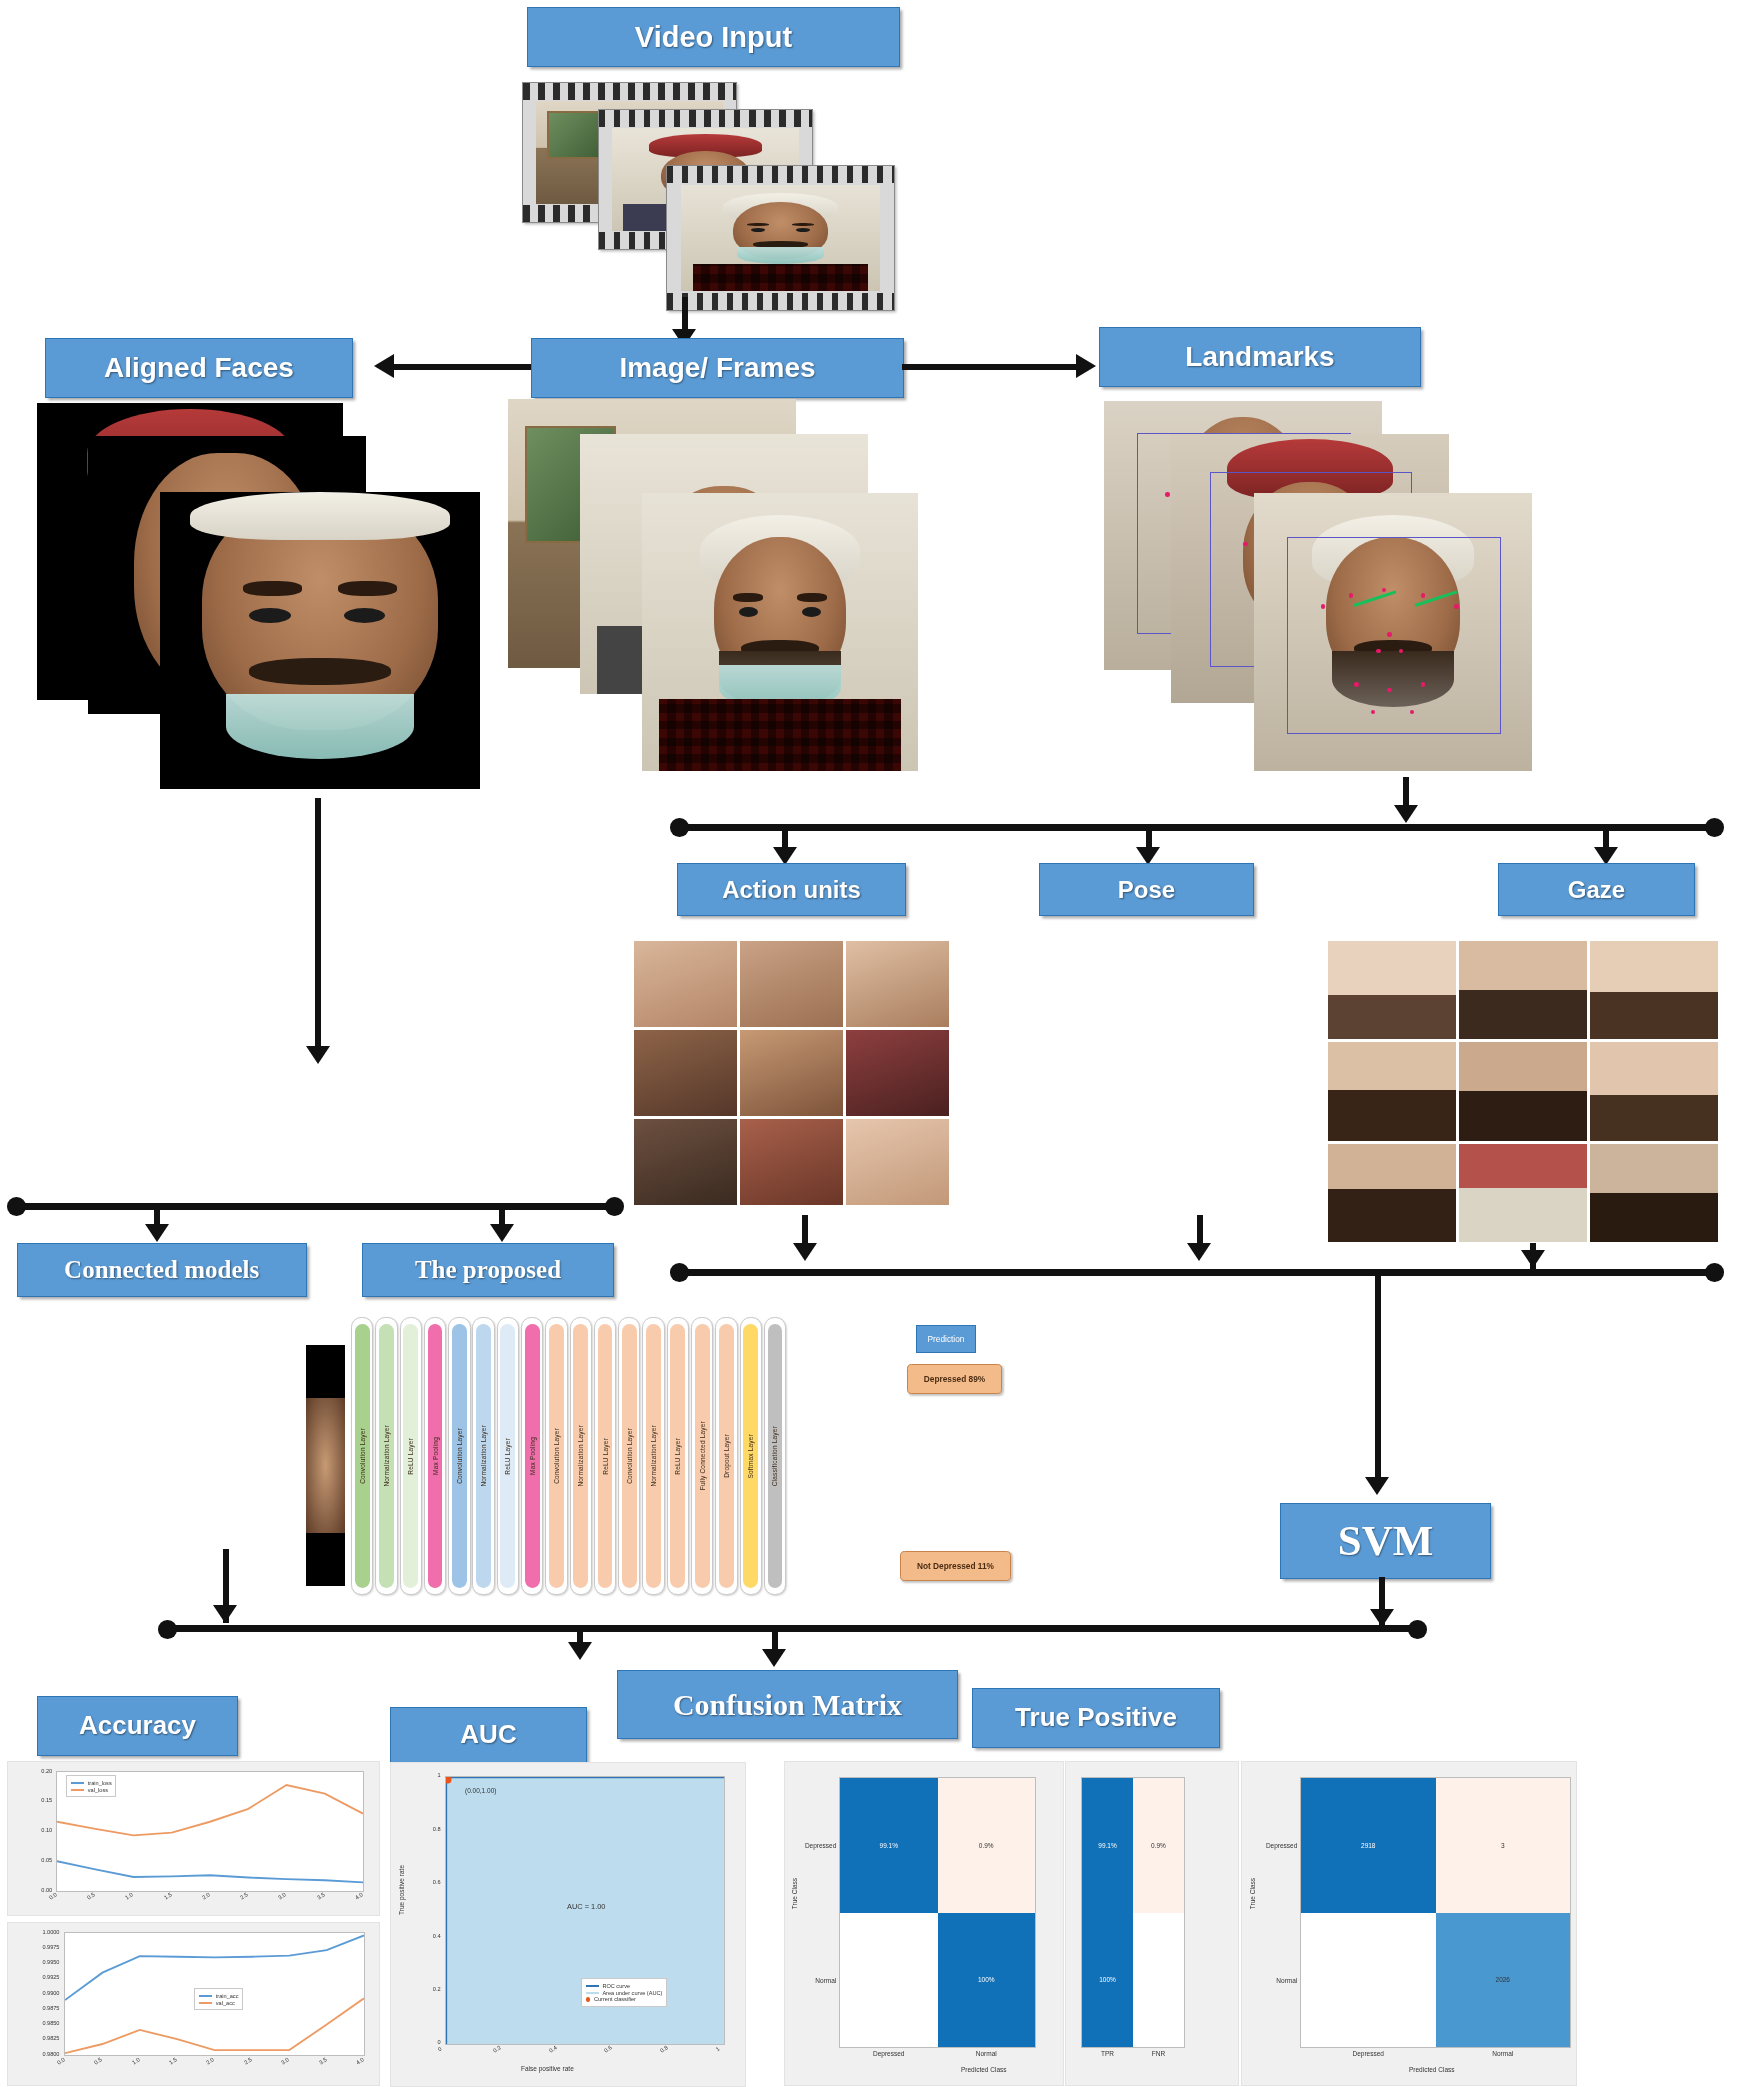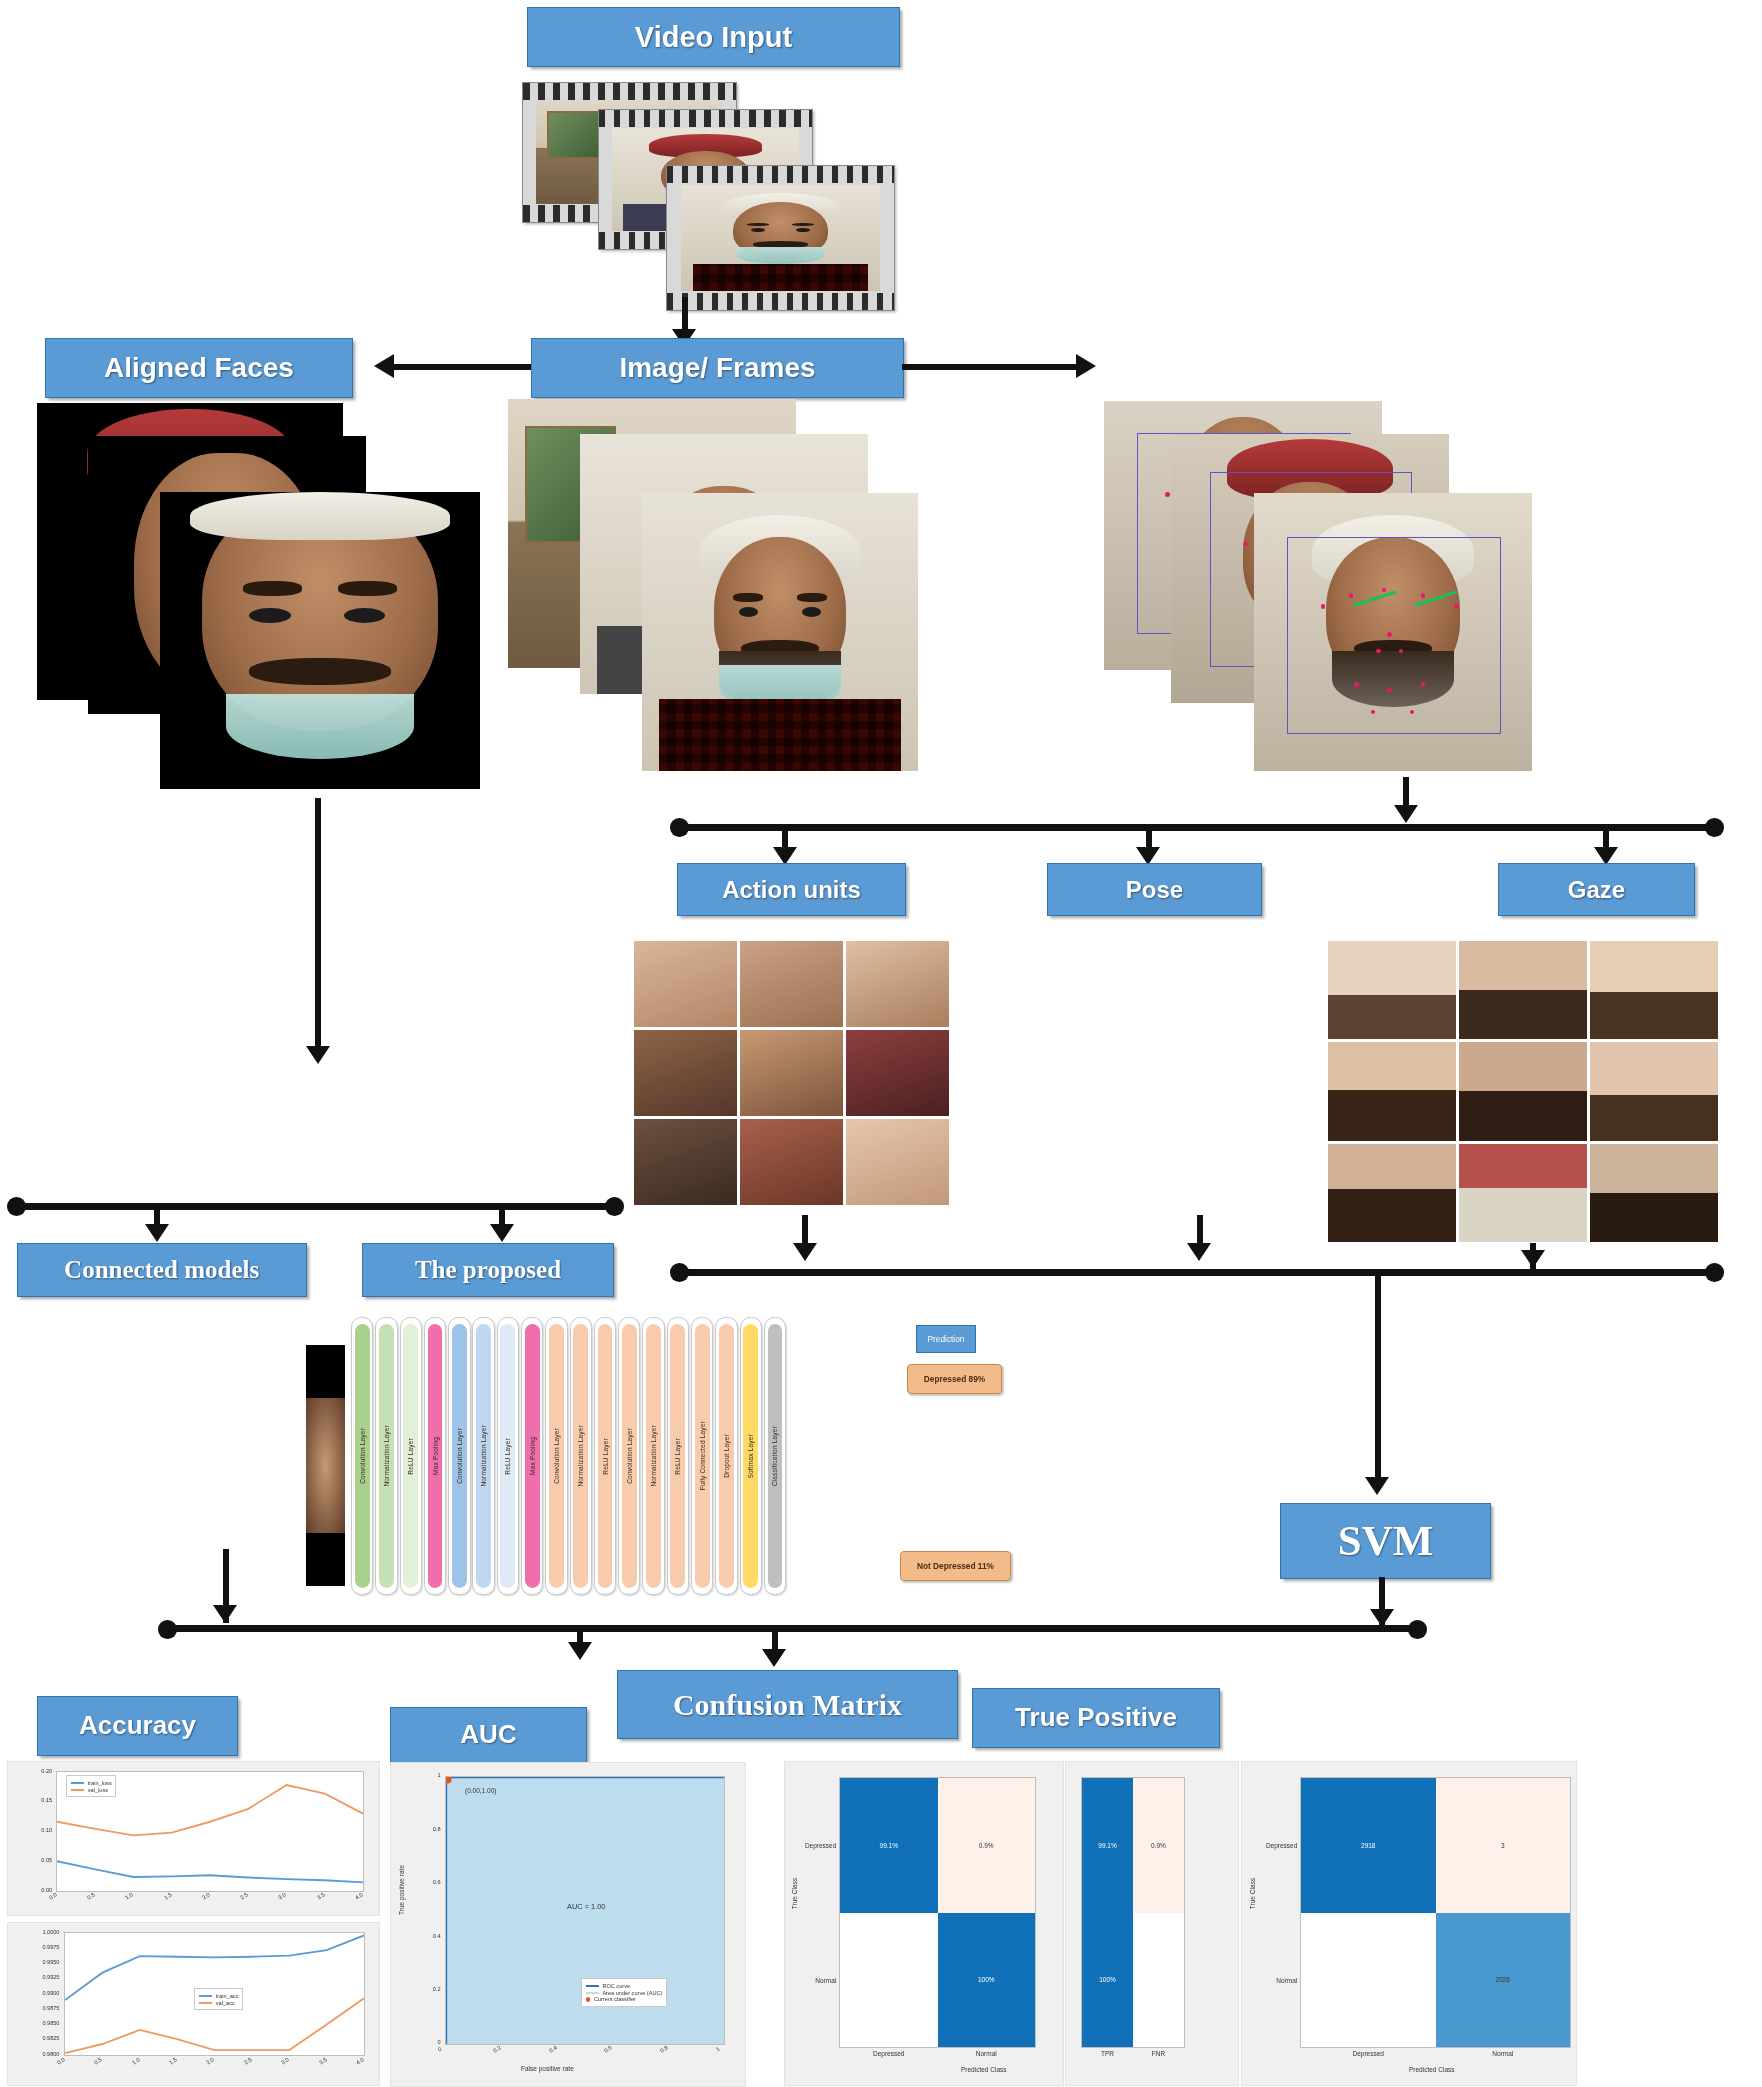--- a/index.html
+++ b/index.html
@@ -142,20 +142,23 @@
   </div>
 
   <div class="vline" style="left:682px;top:297px;height:42px;"></div>
   <div class="arrowdown" style="left:672px;top:329px;"></div>
 
   <div class="bbox sans" style="left:531px;top:338px;width:371px;height:58px;font-size:28px;">
     <span>Image/ Frames</span>
   </div>
   <div class="bbox sans" style="left:45px;top:338px;width:306px;height:58px;font-size:28px;">
     <span>Aligned Faces</span>
+  </div>
+  <div class="bbox sans" style="left:1099px;top:327px;width:320px;height:58px;font-size:28px;">
+    <span>Landmarks</span>
   </div>
 
   <div class="hline" style="left:394px;top:364px;width:137px;"></div>
   <div class="arrowleft" style="left:374px;top:354px;"></div>
   <div class="hline" style="left:902px;top:364px;width:174px;"></div>
   <div class="arrowright" style="left:1076px;top:354px;"></div>
 
   <div class="ph" style="left:37px;top:403px;width:306px;height:297px;background:#000;">
     <div class="portrait" style="left:8%;right:8%;top:0;bottom:0;">
       <div class="p-bg" style="background:#000;"></div>
@@ -280,21 +283,21 @@
   <div class="vline" style="left:782px;top:828px;height:26px;"></div>
   <div class="arrowdown" style="left:773px;top:847px;"></div>
   <div class="vline" style="left:1146px;top:828px;height:26px;"></div>
   <div class="arrowdown" style="left:1136px;top:847px;"></div>
   <div class="vline" style="left:1603px;top:828px;height:26px;"></div>
   <div class="arrowdown" style="left:1594px;top:847px;"></div>
 
   <div class="bbox sans" style="left:677px;top:863px;width:227px;height:51px;font-size:24px;">
     <span>Action units</span>
   </div>
-  <div class="bbox sans" style="left:1039px;top:863px;width:213px;height:51px;font-size:24px;margin-left:8px;">
+  <div class="bbox sans" style="left:1039px;top:863px;width:213px;height:51px;font-size:24px;">
     <span>Pose</span>
   </div>
   <div class="bbox sans" style="left:1498px;top:863px;width:195px;height:51px;font-size:24px;">
     <span>Gaze</span>
   </div>
 
   <div class="grid3" style="left:634px;top:941px;width:315px;height:264px;">
     <div style="background:linear-gradient(160deg,#d9b69a,#b48567)"></div>
     <div style="background:linear-gradient(160deg,#caa285,#9b6f52)"></div>
     <div style="background:linear-gradient(160deg,#e0bfa4,#a97e5e)"></div>

